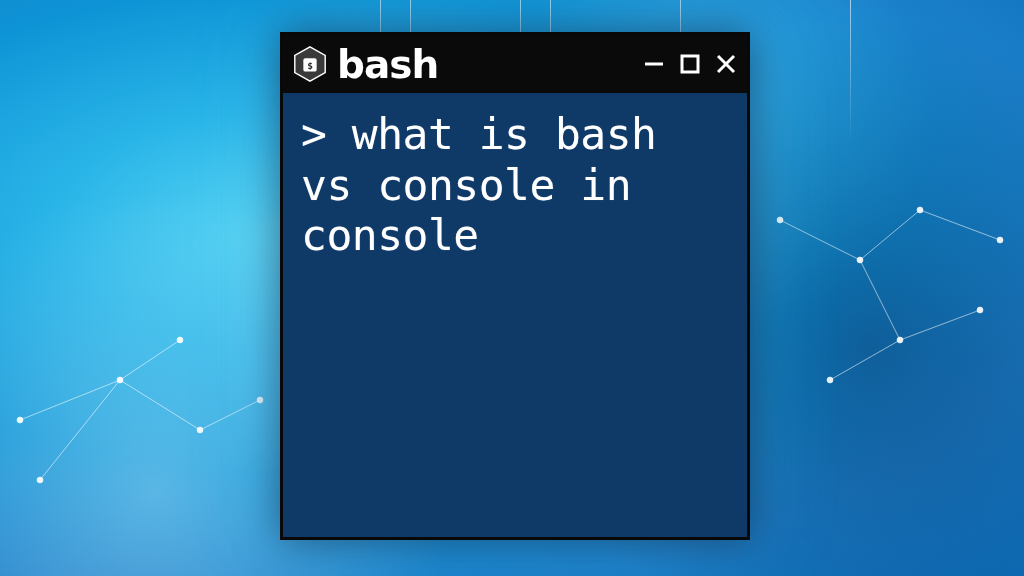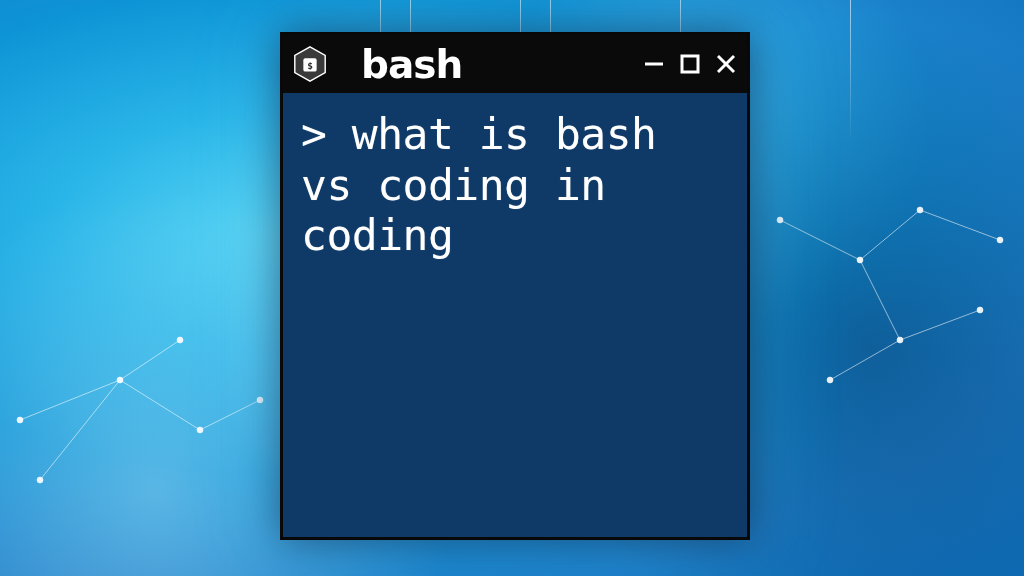--- a/index.html
+++ b/index.html
@@ -73,21 +73,20 @@
       width: 100%;
       height: 100%;
     }
     .title {
       color: #ffffff;
       font-family: "DejaVu Sans", Arial, sans-serif;
       font-weight: 700;
       font-size: 39px;
       letter-spacing: -1px;
       flex: 1;
-      margin-left: 24px;
     }
     .win-controls {
       display: flex;
       align-items: center;
       gap: 14px;
     }
     .win-btn {
       color: #ffffff;
       display: flex;
       align-items: center;
@@ -178,15 +177,15 @@
       </div>
       <div class="win-btn">
         <svg width="22" height="22" viewBox="0 0 22 22">
           <line x1="3" y1="3" x2="19" y2="19" stroke="#ffffff" stroke-width="3"></line>
           <line x1="19" y1="3" x2="3" y2="19" stroke="#ffffff" stroke-width="3"></line>
         </svg>
       </div>
     </div>
   </div>
   <div class="term-body">
-    <span class="prompt-char">&gt; </span><span class="command-text">what is bash vs coding in coding</span>
+    <span class="prompt-char">&gt; </span><span class="command-text">what is bash vs console in console</span>
   </div>
 </div>
 
 </body></html>

